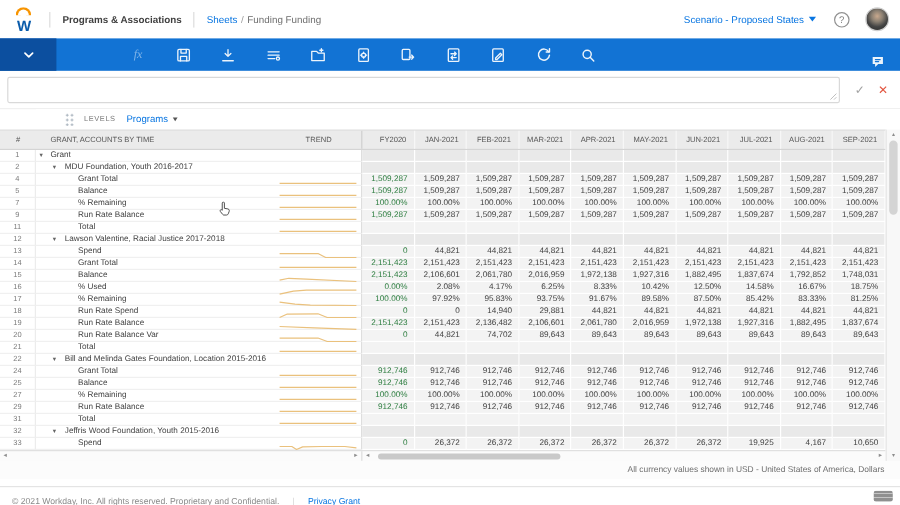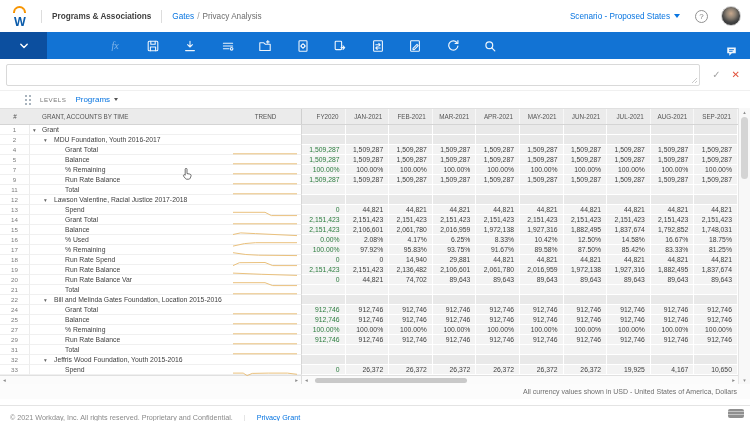--- a/index.html
+++ b/index.html
@@ -36,21 +36,21 @@
   .tb-comment { position:absolute; right:7px; top:7px; }
 
   
   .fstrip { height:32px; background:#fff; display:flex; align-items:center; padding:0 6px; border-bottom:1px solid #f0f0f0; }
   .finput { flex:1; height:22px; background:#fff; border:1px solid #d9d9d9; border-radius:2px; position:relative; }
   .finput .rsz { position:absolute; right:1px; bottom:1px; }
   .f-check { font-size:10px; color:#a3a3a3; margin:0 11px 0 12px; cursor:pointer; }
   .f-x { font-size:10px; color:#e2543e; margin-right:4px; cursor:pointer; }
 
   
-  .levels { height:17px; display:flex; align-items:center; background:#fff; padding-left:22px; }
+  .levels { height:17px; display:flex; align-items:center; background:#fff; padding-left:22px;margin-left:30px; }
   .drag { width:8px; height:11px; margin-left:2px;
     background-image:radial-gradient(#a9b4be 0.9px, transparent 1px); background-size:4px 4px; }
   .lv-label { font-size:6.2px; color:#7a7a7a; letter-spacing:.5px; margin-left:8px; }
   .lv-sel { font-size:8px; color:#0875e1; margin-left:9px; display:flex; align-items:center; gap:4px; cursor:pointer; }
   .lv-sel .car { width:0; height:0; border-left:2.5px solid transparent; border-right:2.5px solid transparent; border-top:3.5px solid #555; }
 
   
   .table-area { display:flex; width:750px; }
   .grid-main { width:738px; }
   .grid-head { display:flex; height:17px; background:#ebebeb; border-top:1px solid #e0e0e0;
@@ -103,23 +103,23 @@
 <body>
 
 <div class="hdr">
   <div class="logo">
     <div class="arc"></div>
     <div class="w">W</div>
   </div>
   <div class="vdiv"></div>
   <span class="app-title">Programs &amp; Associations</span>
   <div class="vdiv"></div>
-  <a class="nav-link" href="#">Gates</a>
+  <a class="nav-link" href="#">Sheets</a>
   <span class="crumb-sep">/</span>
-  <span class="crumb-page">Privacy Analysis</span>
+  <span class="crumb-page">Funding Funding</span>
   <div class="hspacer"></div>
   <span class="scenario">
     <span>Scenario - Proposed States</span>
     <span class="car"></span>
   </span>
   <span class="help">?</span>
   <span class="avatar"></span>
 </div>
 
 <div class="toolbar">

